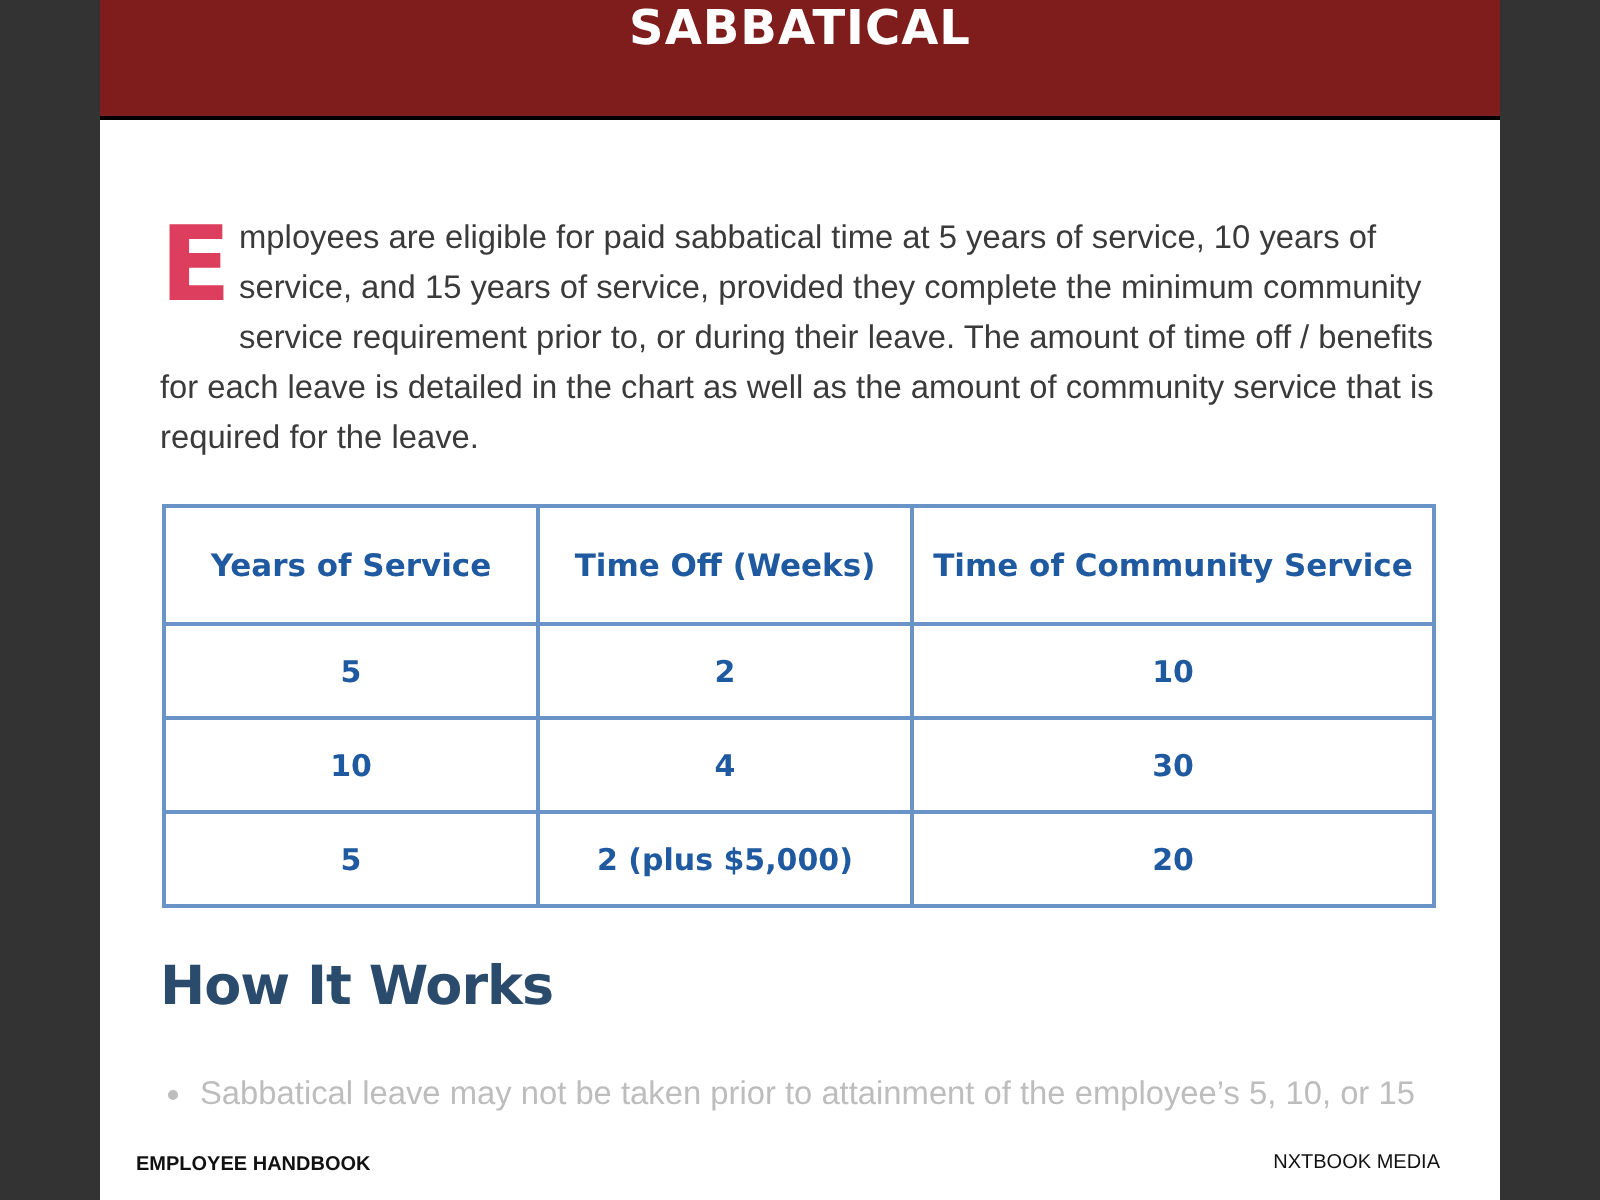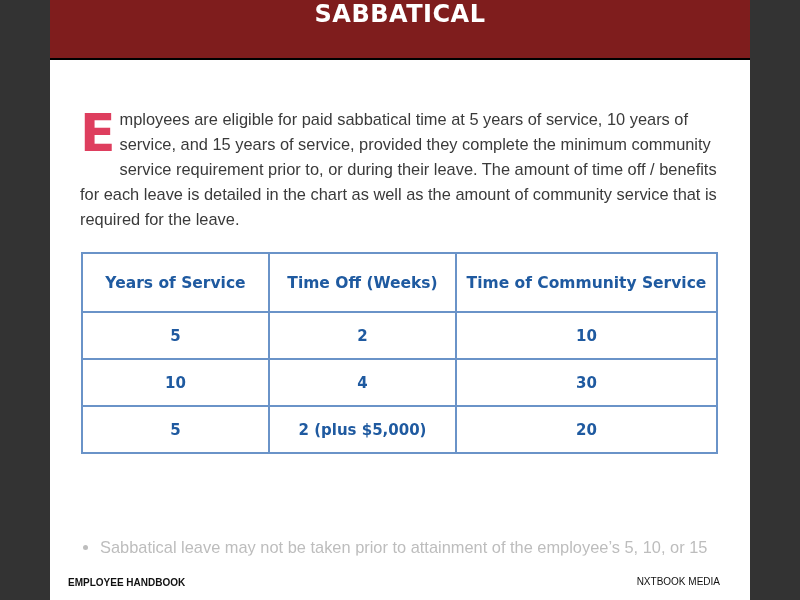--- a/index.html
+++ b/index.html
@@ -52,20 +52,21 @@
       <td>30</td>
     </tr>
     <tr>
       <td>5</td>
       <td>2 (plus $5,000)</td>
       <td>20</td>
     </tr>
   </tbody>
     </table>
 
+  <h2 class="h2">How It Works</h2>
 
   <ul class="bullets">
     <li>Sabbatical leave may not be taken prior to attainment of the employee’s 5, 10, or 15 ...</li>
   </ul>
 
   <div class="fade"></div>
 
   <div class="footer-left">EMPLOYEE HANDBOOK</div>
   <div class="footer-right">NXTBOOK MEDIA</div>
 </div>

